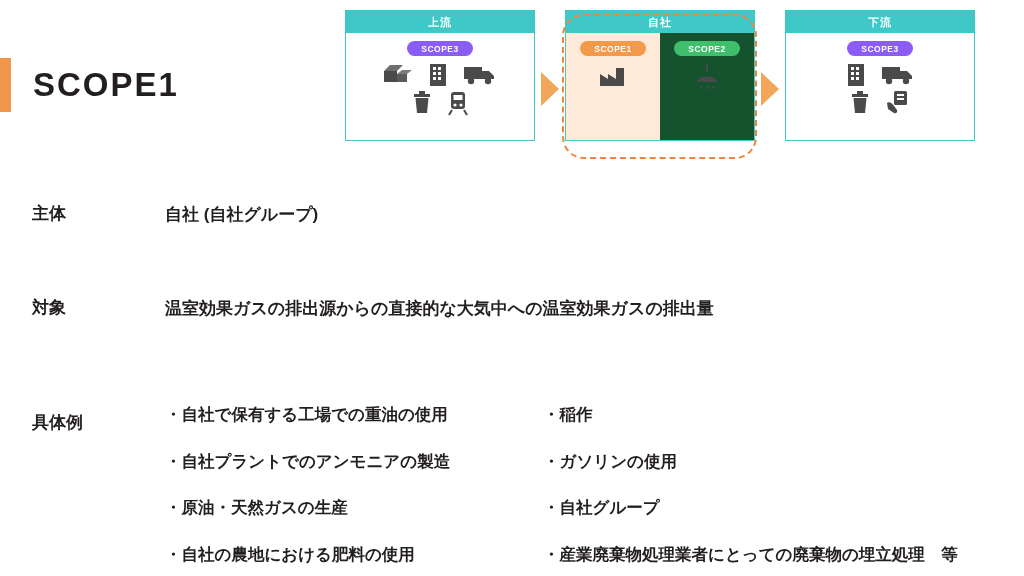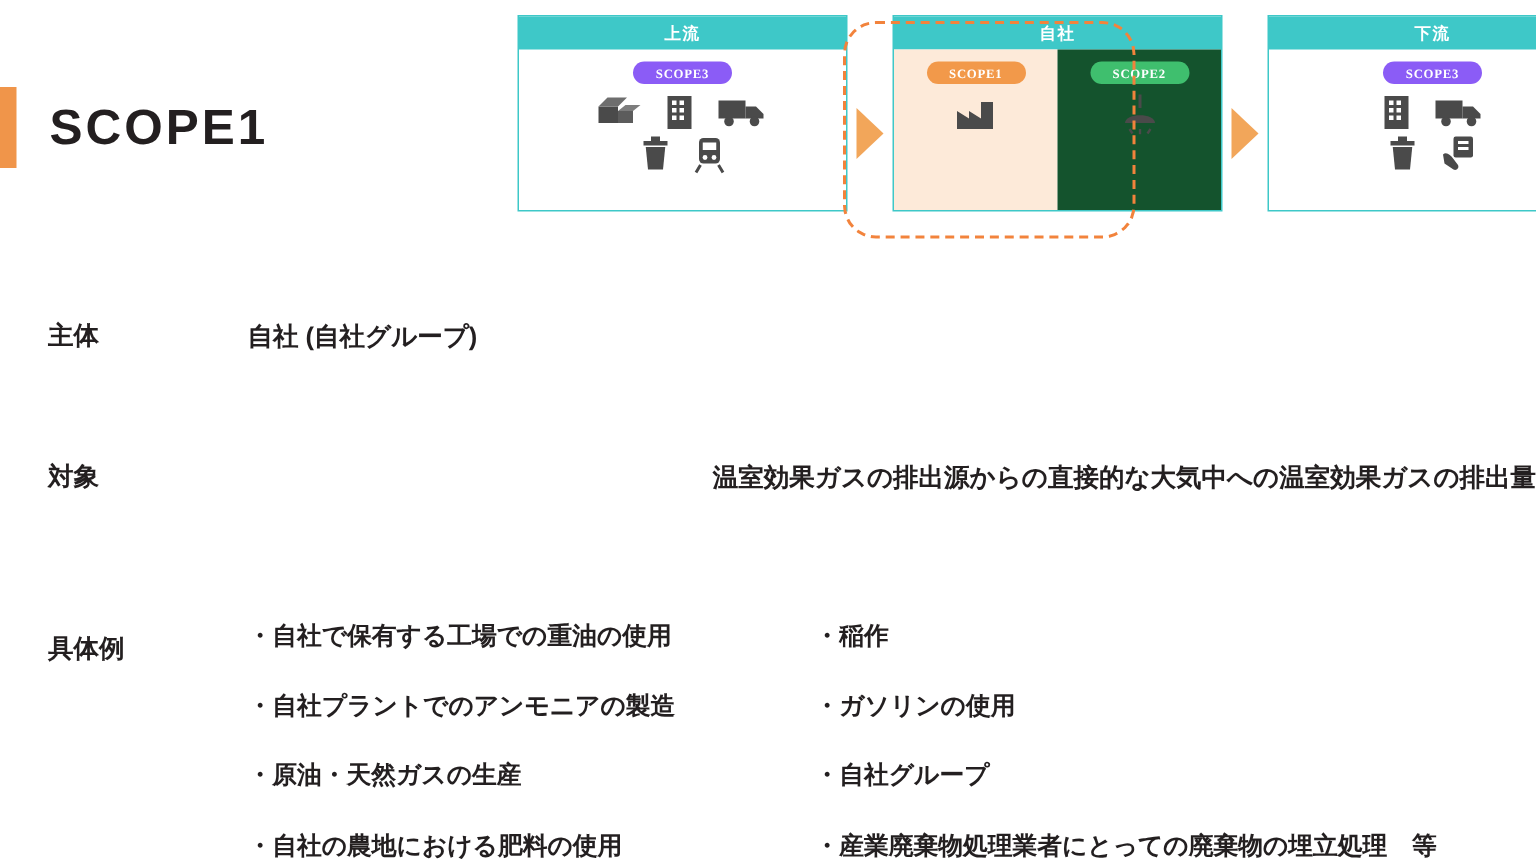--- a/index.html
+++ b/index.html
@@ -39,25 +39,24 @@
 
   
   .diagram {
     position: absolute;
     left: 345px;
     top: 10px;
     display: flex;
     align-items: flex-start;
   }
   .panel {
-    width: 220px;
+    width: 190px;
     border: 1px solid #3ec8c8;
     box-sizing: border-box;
     background: #ffffff;
-    font-family: Liberation Serif, serif;
   }
   .panel-head {
     background: #3ec8c8;
     color: #ffffff;
     font-size: 11px;
     font-weight: bold;
     text-align: center;
     padding: 4px 0 3px 0;
     letter-spacing: 1px;
   }
@@ -143,22 +142,22 @@
     font-size: 17px;
     font-weight: bold;
     color: #231f20;
   }
   .row-value {
     font-size: 17px;
     font-weight: bold;
     color: #231f20;
     line-height: 1.5;
   }
-  .r1 { margin-top: 12px; }
-  .r2 { margin-top: 68px; justify-content: space-between; }
+  .r1 { margin-top: 2px; }
+  .r2 { margin-top: 68px; }
   .r3 { margin-top: 62px; }
 
   .examples {
     display: flex;
     gap: 26px;
   }
   .ex-col li {
     list-style: none;
     font-size: 16.5px;
     font-weight: bold;

